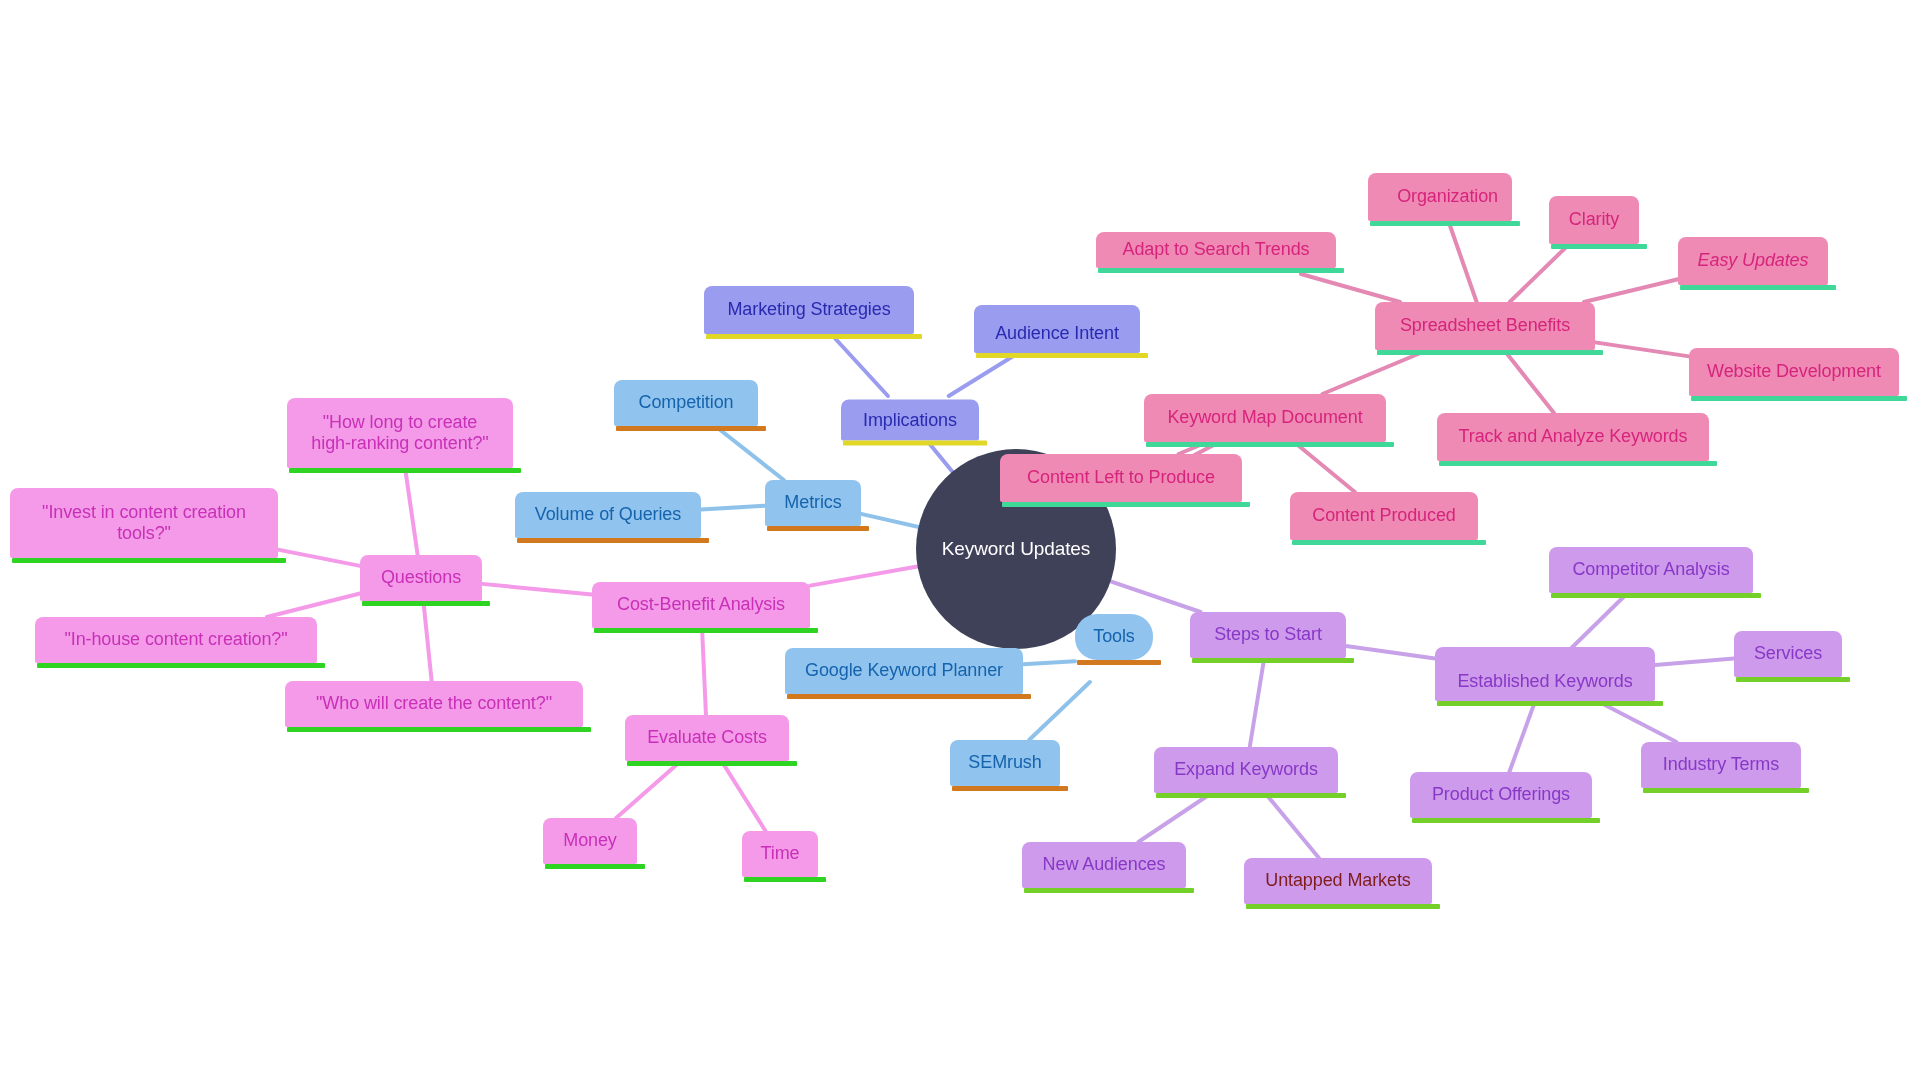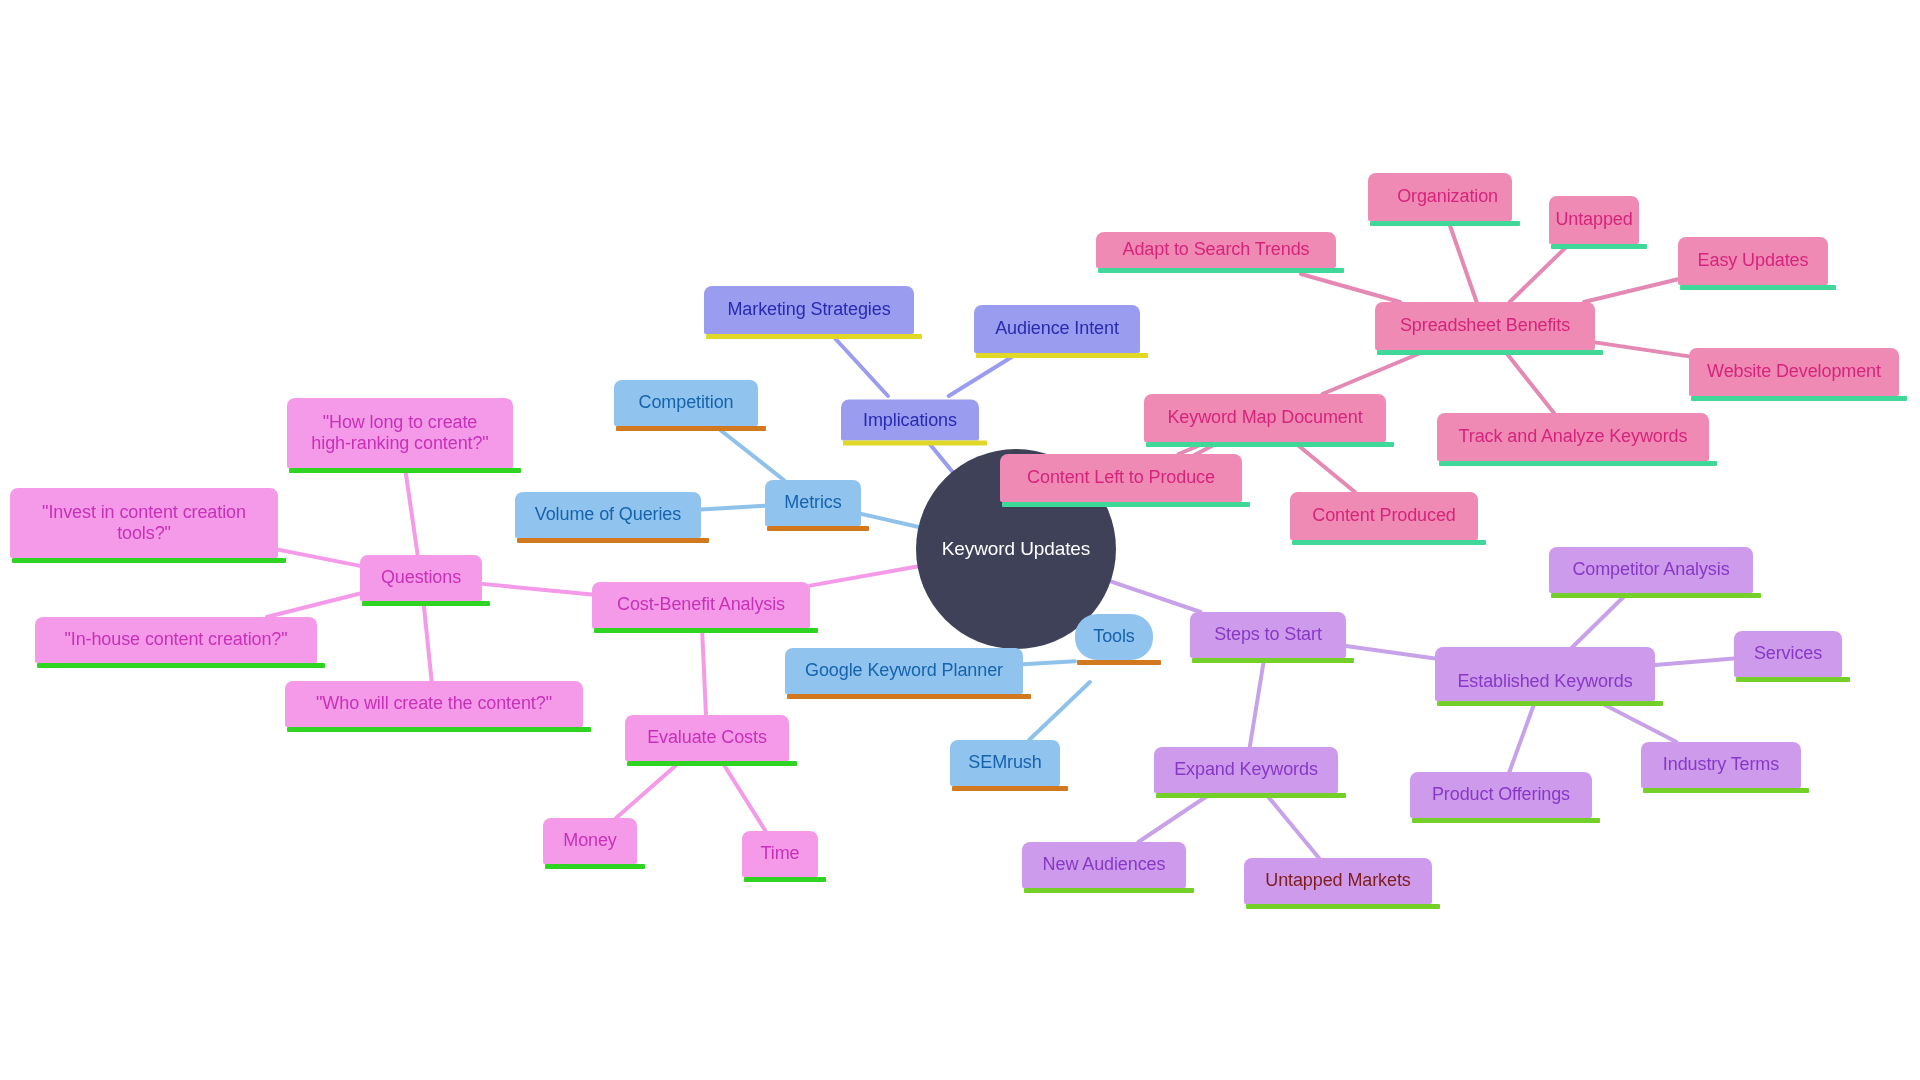--- a/index.html
+++ b/index.html
@@ -106,29 +106,29 @@
         <span>Keyword Updates</span>
       </div>
       <div class="node" style="left: 813px; top: 503px; width: 96px; height: 46px; background: rgb(144, 196, 238); color: rgb(22, 99, 173); font-size: 18px;"><span>Metrics</span><span class="underline" style="background: rgb(210, 120, 30);"></span></div>
       <div class="node" style="left: 608px; top: 515px; width: 186px; height: 46px; background: rgb(144, 196, 238); color: rgb(22, 99, 173); font-size: 18px;"><span>Volume of Queries</span><span class="underline" style="background: rgb(210, 120, 30);"></span></div>
       <div class="node" style="left: 686px; top: 403px; width: 144px; height: 46px; background: rgb(144, 196, 238); color: rgb(22, 99, 173); font-size: 18px;"><span>Competition</span><span class="underline" style="background: rgb(210, 120, 30);"></span></div>
       <div class="node" style="left: 1114px; top: 637px; width: 78px; height: 46px; background: rgb(144, 196, 238); color: rgb(22, 99, 173); font-size: 18px; border-radius: 22px;"><span>Tools</span><span class="underline" style="background: rgb(210, 120, 30);"></span></div>
       <div class="node" style="left: 904px; top: 671px; width: 238px; height: 46px; background: rgb(144, 196, 238); color: rgb(22, 99, 173); font-size: 18px;"><span>Google Keyword Planner</span><span class="underline" style="background: rgb(210, 120, 30);"></span></div>
       <div class="node" style="left: 1005px; top: 763px; width: 110px; height: 46px; background: rgb(144, 196, 238); color: rgb(22, 99, 173); font-size: 18px;"><span>SEMrush</span><span class="underline" style="background: rgb(210, 120, 30);"></span></div>
       <div class="node" style="left: 910px; top: 420px; width: 138px; height: 41px; background: rgb(154, 156, 240); color: rgb(42, 42, 176); font-size: 18px;"><span>Implications</span><span class="underline" style="background: rgb(224, 215, 38);"></span></div>
       <div class="node" style="left: 809px; top: 310px; width: 210px; height: 48px; background: rgb(154, 156, 240); color: rgb(42, 42, 176); font-size: 18px;"><span>Marketing Strategies</span><span class="underline" style="background: rgb(224, 215, 38);"></span></div>
-      <div class="node" style="left: 1057px; top: 329px; width: 166px; height: 48px; background: rgb(154, 156, 240); color: rgb(42, 42, 176); font-size: 18px;"><span>Audience Intent</span><span class="underline" style="background: rgb(224, 215, 38);"></span></div>
+      <div class="node" style="left: 1057px; top: 329px; width: 166px; height: 48px; background: rgb(154, 156, 240); color: rgb(42, 42, 176); font-size: 18px; align-items: flex-end;"><span>Audience Intent</span><span class="underline" style="background: rgb(224, 215, 38);"></span></div>
       <div class="node" style="left: 1265px; top: 418px; width: 242px; height: 48px; background: rgb(239, 138, 180); color: rgb(214, 36, 124); font-size: 18px;"><span>Keyword Map Document</span><span class="underline" style="background: rgb(63, 216, 152);"></span></div>
       <div class="node" style="left: 1121px; top: 478px; width: 242px; height: 48px; background: rgb(239, 138, 180); color: rgb(214, 36, 124); font-size: 18px;"><span>Content Left to Produce</span><span class="underline" style="background: rgb(63, 216, 152);"></span></div>
       <div class="node" style="left: 1384px; top: 516px; width: 188px; height: 48px; background: rgb(239, 138, 180); color: rgb(214, 36, 124); font-size: 18px;"><span>Content Produced</span><span class="underline" style="background: rgb(63, 216, 152);"></span></div>
       <div class="node" style="left: 1573px; top: 437px; width: 272px; height: 48px; background: rgb(239, 138, 180); color: rgb(214, 36, 124); font-size: 18px;"><span>Track and Analyze Keywords</span><span class="underline" style="background: rgb(63, 216, 152);"></span></div>
       <div class="node" style="left: 1485px; top: 326px; width: 220px; height: 48px; background: rgb(239, 138, 180); color: rgb(214, 36, 124); font-size: 18px;"><span>Spreadsheet Benefits</span><span class="underline" style="background: rgb(63, 216, 152);"></span></div>
       <div class="node" style="left: 1440px; top: 197px; width: 144px; height: 48px; background: rgb(239, 138, 180); color: rgb(214, 36, 124); font-size: 18px; justify-content: flex-end;"><span>Organization</span><span class="underline" style="background: rgb(63, 216, 152);"></span></div>
-      <div class="node" style="left: 1594px; top: 220px; width: 90px; height: 48px; background: rgb(239, 138, 180); color: rgb(214, 36, 124); font-size: 18px;"><span>Untapped</span><span class="underline" style="background: rgb(63, 216, 152);"></span></div>
-      <div class="node" style="left: 1753px; top: 261px; width: 150px; height: 48px; background: rgb(239, 138, 180); color: rgb(214, 36, 124); font-size: 18px;"><span>Easy Updates</span><span class="underline" style="background: rgb(63, 216, 152);"></span></div>
+      <div class="node" style="left: 1594px; top: 220px; width: 90px; height: 48px; background: rgb(239, 138, 180); color: rgb(214, 36, 124); font-size: 18px;"><span>Clarity</span><span class="underline" style="background: rgb(63, 216, 152);"></span></div>
+      <div class="node" style="left: 1753px; top: 261px; width: 150px; height: 48px; background: rgb(239, 138, 180); color: rgb(214, 36, 124); font-size: 18px; font-style: italic;"><span>Easy Updates</span><span class="underline" style="background: rgb(63, 216, 152);"></span></div>
       <div class="node" style="left: 1216px; top: 250px; width: 240px; height: 36px; background: rgb(239, 138, 180); color: rgb(214, 36, 124); font-size: 18px;"><span>Adapt to Search Trends</span><span class="underline" style="background: rgb(63, 216, 152);"></span></div>
       <div class="node" style="left: 1794px; top: 372px; width: 210px; height: 48px; background: rgb(239, 138, 180); color: rgb(214, 36, 124); font-size: 18px;"><span>Website Development</span><span class="underline" style="background: rgb(63, 216, 152);"></span></div>
       <div class="node" style="left: 421px; top: 578px; width: 122px; height: 46px; background: rgb(244, 154, 232); color: rgb(200, 48, 184); font-size: 18px;"><span>Questions</span><span class="underline" style="background: rgb(47, 211, 33);"></span></div>
       <div class="node" style="left: 400px; top: 433px; width: 226px; height: 70px; background: rgb(244, 154, 232); color: rgb(200, 48, 184); font-size: 18px;"><span>"How long to create
 high-ranking content?"</span><span class="underline" style="background: rgb(47, 211, 33);"></span></div>
       <div class="node" style="left: 144px; top: 523px; width: 268px; height: 70px; background: rgb(244, 154, 232); color: rgb(200, 48, 184); font-size: 18px;"><span>"Invest in content creation
 tools?"</span><span class="underline" style="background: rgb(47, 211, 33);"></span></div>
       <div class="node" style="left: 176px; top: 640px; width: 282px; height: 46px; background: rgb(244, 154, 232); color: rgb(200, 48, 184); font-size: 18px;"><span>"In-house content creation?"</span><span class="underline" style="background: rgb(47, 211, 33);"></span></div>
       <div class="node" style="left: 434px; top: 704px; width: 298px; height: 46px; background: rgb(244, 154, 232); color: rgb(200, 48, 184); font-size: 18px;"><span>"Who will create the content?"</span><span class="underline" style="background: rgb(47, 211, 33);"></span></div>
       <div class="node" style="left: 701px; top: 605px; width: 218px; height: 46px; background: rgb(244, 154, 232); color: rgb(200, 48, 184); font-size: 18px;"><span>Cost-Benefit Analysis</span><span class="underline" style="background: rgb(47, 211, 33);"></span></div>

